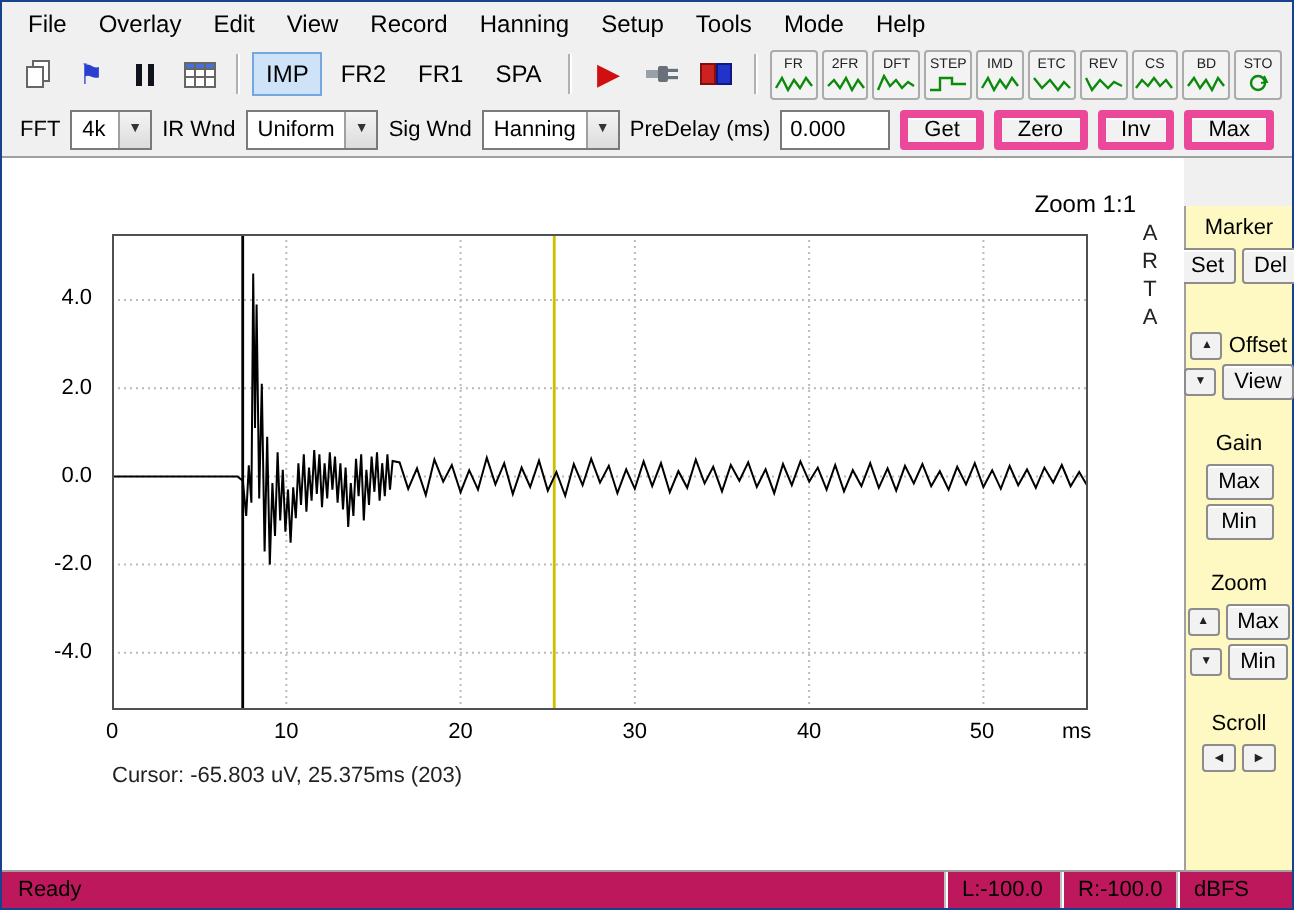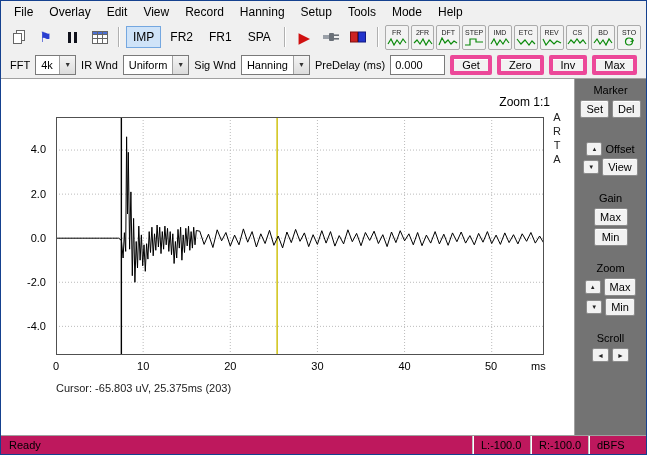--- a/index.html
+++ b/index.html
@@ -43,21 +43,21 @@
   .chart-title{position:absolute;left:54px;top:16px;font-size:12px;color:#000;}
   .zoom-label{position:absolute;right:24px;top:16px;font-size:12px;}
   #plot-svg{position:absolute;left:55px;top:38px;}
   .y-ticks{position:absolute;left:0;top:38px;width:50px;height:238px;font-size:11px;}
   .y-ticks span{position:absolute;right:5px;transform:translateY(-50%);}
   .x-ticks{position:absolute;left:55px;top:281px;width:488px;height:13px;font-size:11px;}
   .x-ticks span{position:absolute;transform:translateX(-50%);top:0;}
   .ms-label{position:absolute;left:530px;top:281px;font-size:11px;}
   .arta-logo{position:absolute;right:13px;top:32px;display:flex;flex-direction:column;gap:2px;font-size:11px;color:#222;text-align:center;line-height:12px;}
   .cursor-readout{position:absolute;left:55px;top:303px;font-size:11px;color:#222;}
-  .side-panel{width:72px;background:#737373;border-left:1px solid #a0a0a0;display:flex;flex-direction:column;align-items:center;padding-top:5px;font-size:11px;flex:0 0 auto;}
+  .side-panel{width:54px;background:#fef9c3;border-left:1px solid #a0a0a0;display:flex;flex-direction:column;align-items:center;padding-top:5px;font-size:11px;flex:0 0 auto;margin-top:24px;}
   .panel-label{margin-bottom:2px;}
   .panel-label.gap{margin-top:16px;}
   .prow{display:flex;gap:3px;align-items:center;margin-top:2px;}
   .prow.offset-top{margin-top:24px;}
   .pbtn{height:18px;padding:0 5px;min-width:28px;background:#f2f2f2;border:1px solid #8c8c8c;border-radius:2px;font-size:11px;box-shadow:inset 0 1px 0 #fff;}
   .pbtn.wide{min-width:34px;}
   .spin{width:16px;height:14px;font-size:6px;background:#f2f2f2;border:1px solid #8c8c8c;border-radius:2px;padding:0;line-height:1;color:#222;}
   .spin.scr{width:17px;font-size:7px;}
   .statusbar{height:19px;display:flex;align-items:stretch;border-top:1px solid #a0a0a0;font-size:11px;background:#be185d;flex:0 0 auto;}
   .seg{display:flex;align-items:center;padding:0 8px;}

